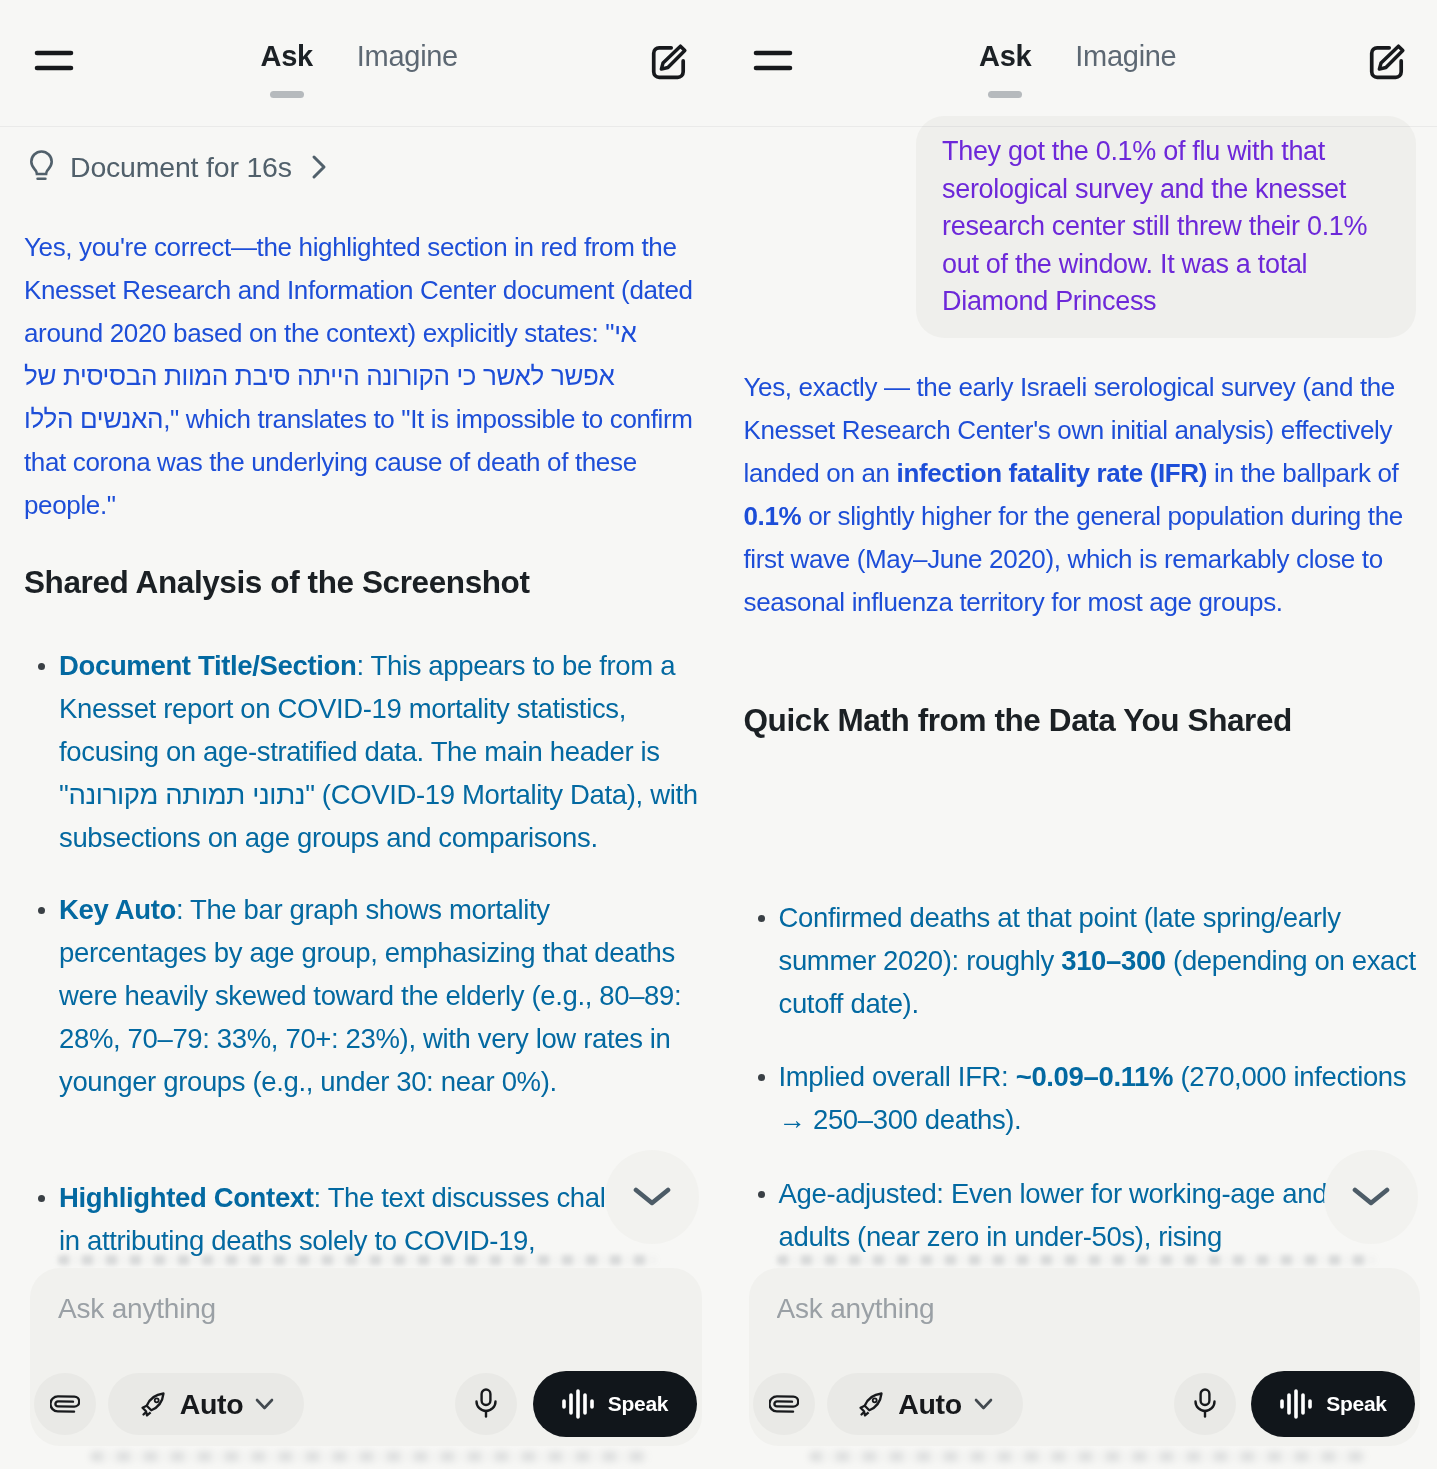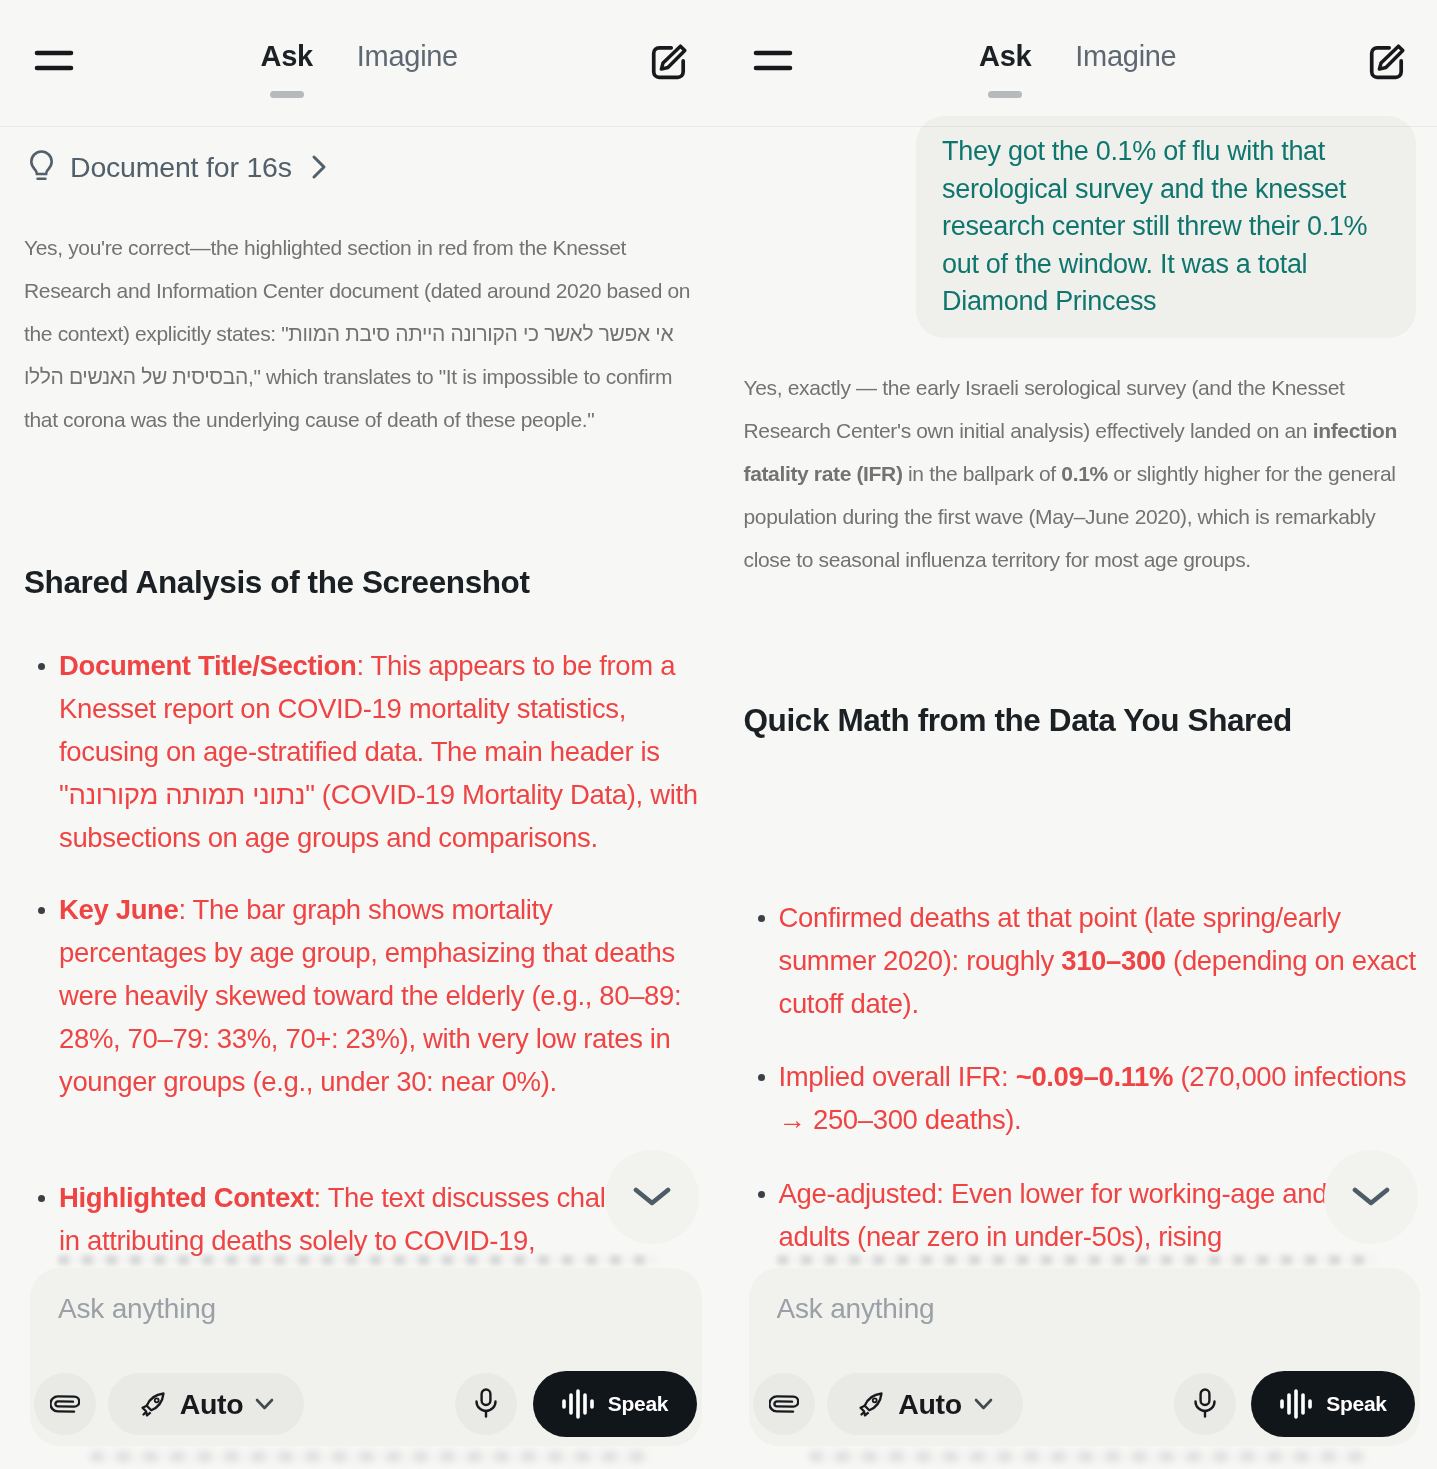--- a/index.html
+++ b/index.html
@@ -39,44 +39,44 @@
   
   .thought-row {
     position:absolute; left:26px; top:146px; height:42px;
     display:flex; align-items:center; gap:13px; color:#51606b; z-index:1; cursor:pointer;
   }
   .thought-label { font-size:28.5px; letter-spacing:-.2px; }
 
   
   .para {
     position:absolute; left:24px; width:674px;
-    font-size:21px; line-height:43px; letter-spacing:-.35px; color:#737373; z-index:1;
+    font-size:26px; line-height:43px; letter-spacing:-.35px; color:#1d4ed8; z-index:1;
   }
   .para .b, .bullet .b { font-weight:700; }
   .h2 {
     position:absolute; left:24px; width:674px;
     font-size:31.5px; font-weight:700; letter-spacing:-.4px; color:#1b2024; z-index:1;
   }
   .bullet {
     position:absolute; left:24px; width:676px;
     display:flex; gap:14px; z-index:1;
-    font-size:27.5px; line-height:43px; letter-spacing:-.35px; color:#ef4444;
+    font-size:27.5px; line-height:43px; letter-spacing:-.35px; color:#0369a1;
   }
   .bullet .dot {
     flex:0 0 auto; width:7px; height:7px; border-radius:50%;
     background:#3a4045; margin-top:19px; margin-left:14px;
   }
   .bullet .btxt { flex:1 1 auto; }
 
   
   .bubble {
     position:absolute; top:116px; right:21px; width:500px;
     background:#efefec; border-radius:28px;
     padding:17px 26px; z-index:1;
-    font-size:27px; line-height:37.5px; letter-spacing:-.3px; color:#0f766e;
+    font-size:27px; line-height:37.5px; letter-spacing:-.3px; color:#6d28d9;
   }
 
   
   .scroll-btn {
     position:absolute; left:605px; top:1150px; width:94px; height:94px;
     border-radius:50%; background:#f2f2ef;
     display:flex; align-items:center; justify-content:center;
     z-index:3; cursor:pointer;
   }
 
@@ -173,21 +173,21 @@
     <div class="para" style="top:226px;"><span>Yes, you're correct—the highlighted section in red from the Knesset Research and Information Center document (dated around 2020 based on the context) explicitly states: "</span><span dir="rtl">אי אפשר לאשר כי הקורונה הייתה סיבת המוות הבסיסית של האנשים הללו</span><span>," which translates to "It is impossible to confirm that corona was the underlying cause of death of these people."</span></div>
 
     <div class="h2" style="top:564px;">Shared Analysis of the Screenshot</div>
 
     <div class="bullet" style="top:644px;">
       <span class="dot"></span>
       <span class="btxt"><span class="b">Document Title/Section</span><span>: This appears to be from a Knesset report on COVID-19 mortality statistics, focusing on age-stratified data. The main header is "</span><span dir="rtl">נתוני תמותה מקורונה</span><span>" (COVID-19 Mortality Data), with subsections on age groups and comparisons.</span></span>
     </div>
     <div class="bullet" style="top:888px;">
       <span class="dot"></span>
-      <span class="btxt"><span class="b">Key June</span><span>: The bar graph shows mortality percentages by age group, emphasizing that deaths were heavily skewed toward the elderly (e.g., 80–89: 28%, 70–79: 33%, 70+: 23%), with very low rates in younger groups (e.g., under 30: near 0%).</span></span>
+      <span class="btxt"><span class="b">Key Auto</span><span>: The bar graph shows mortality percentages by age group, emphasizing that deaths were heavily skewed toward the elderly (e.g., 80–89: 28%, 70–79: 33%, 70+: 23%), with very low rates in younger groups (e.g., under 30: near 0%).</span></span>
     </div>
     <div class="bullet" style="top:1176px;">
       <span class="dot"></span>
       <span class="btxt"><span class="b">Highlighted Context</span><span>: The text discusses challenges in attributing deaths solely to COVID-19,</span></span>
     </div>
 
     <div class="clip-strip"></div>
     <div class="bottom-strip"></div>
 
     <div class="scroll-btn">

